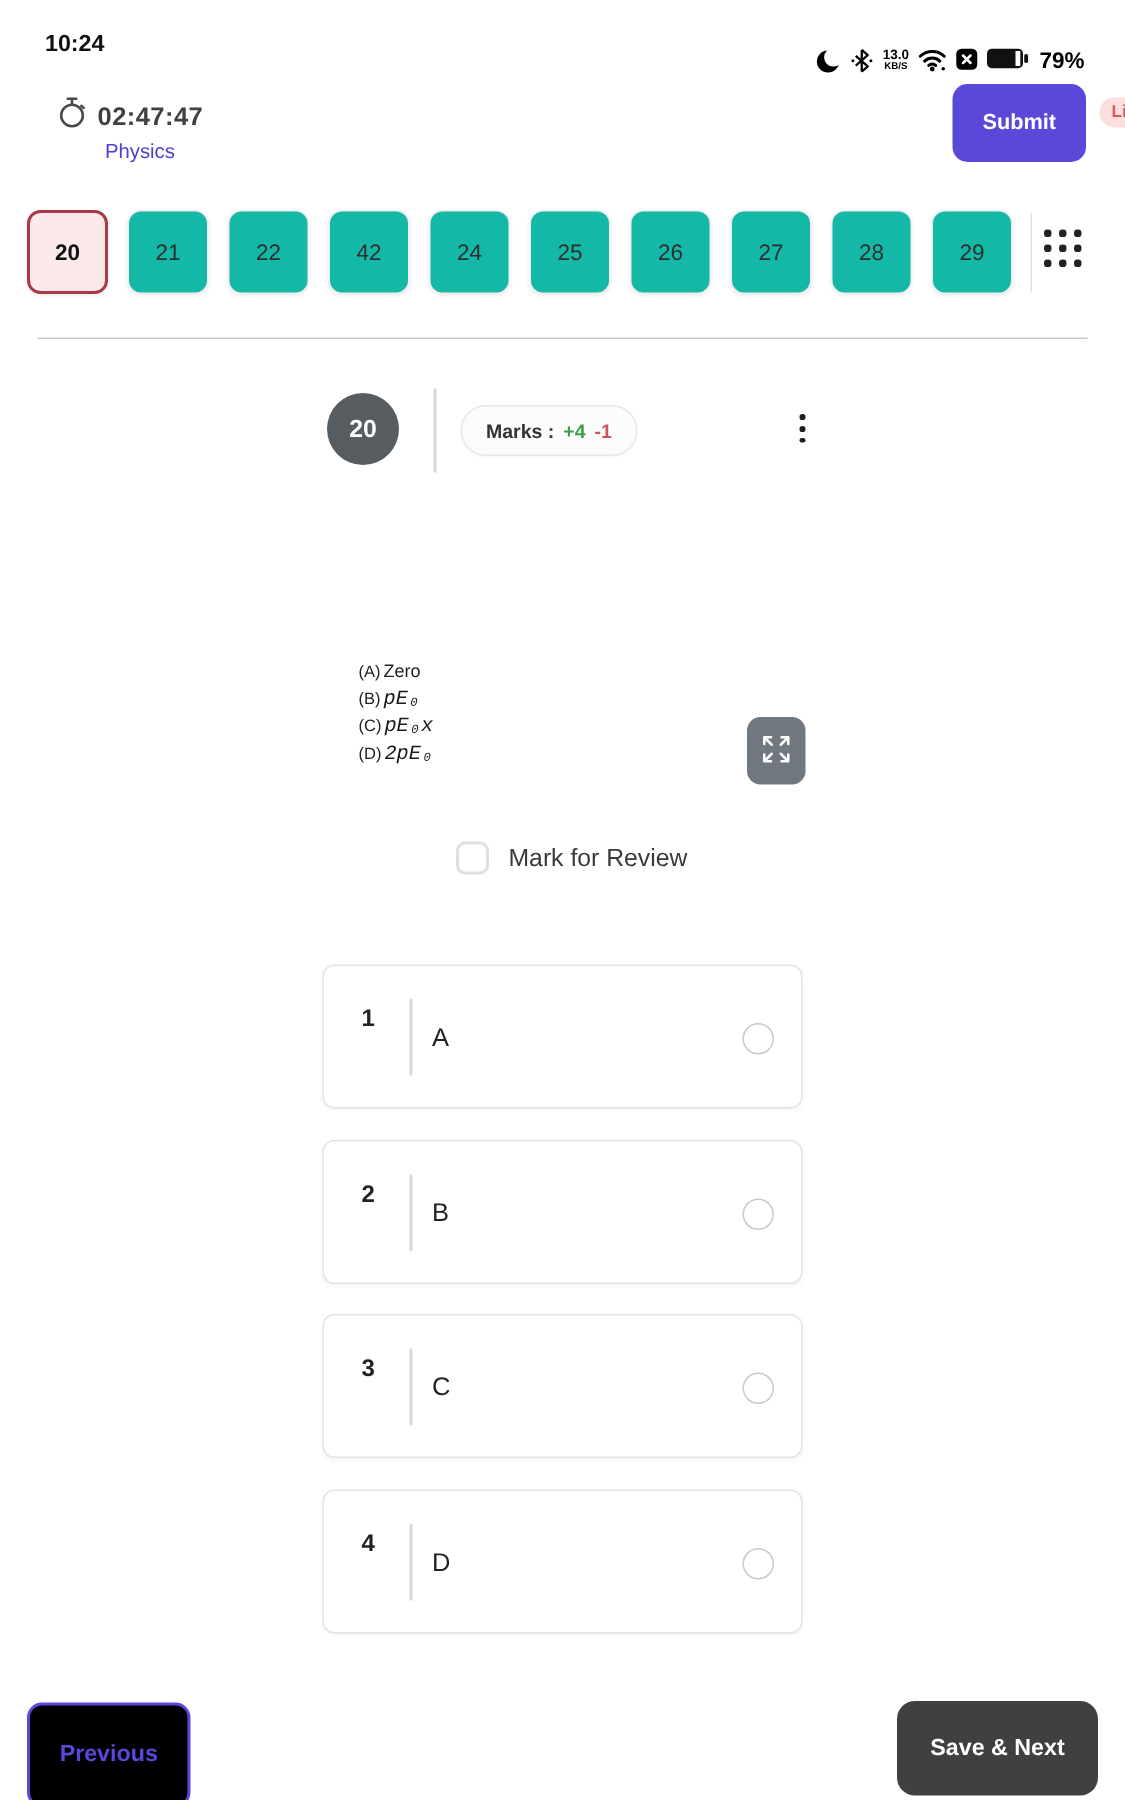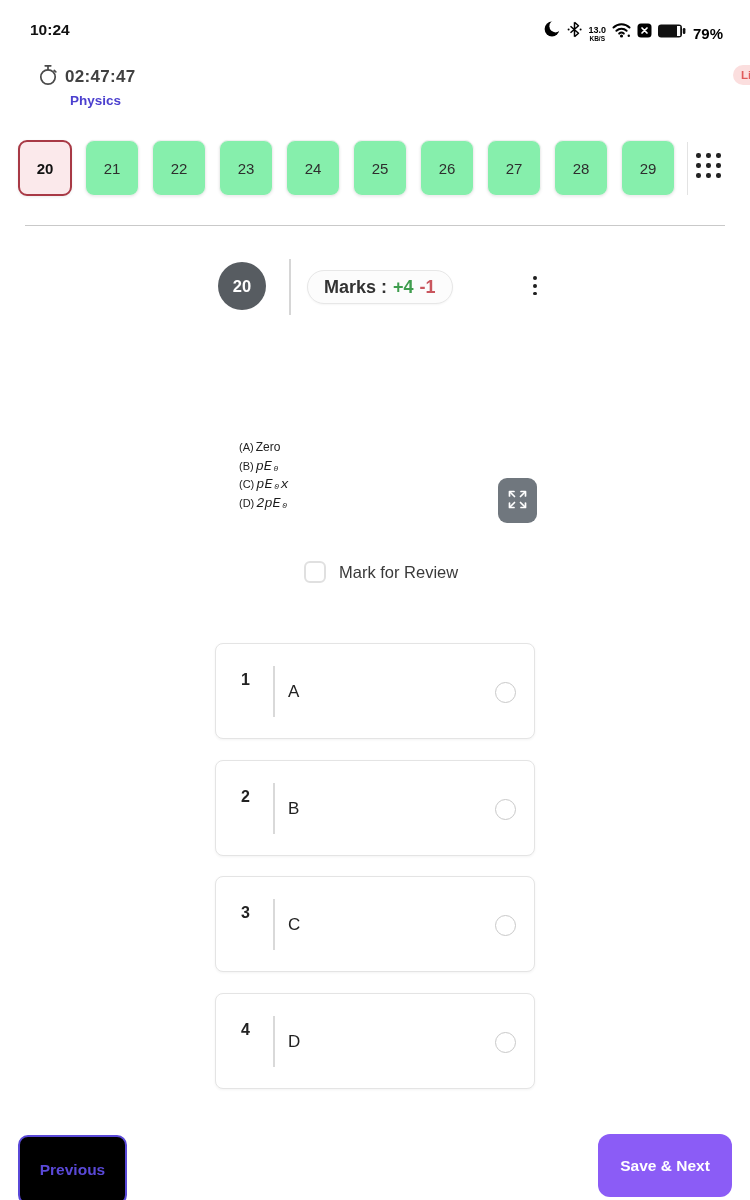--- a/index.html
+++ b/index.html
@@ -3,47 +3,47 @@
 <meta charset="utf-8">
 <style>
   * { margin:0; padding:0; box-sizing:border-box; }
   html,body { background:#fff; }
   body { font-family:"Liberation Sans", sans-serif; }
   #screen { position:relative; width:750px; height:1200px; background:#fff; overflow:hidden; margin:12px auto; }
 
   
   .statusbar { position:absolute; top:0; left:0; width:750px; height:36px; }
   .status-time { position:absolute; left:30px; top:9px; font-size:15.5px; font-weight:700; color:#111; }
-  .status-icons { position:absolute; right:27px; top:8px; display:flex; align-items:flex-end; gap:6px; height:22px; }
+  .status-icons { position:absolute; right:27px; top:20px; display:flex; align-items:flex-start; gap:6px; height:22px; }
   .speed { display:flex; flex-direction:column; align-items:center; line-height:1; font-weight:700; color:#000; }
   .speed .val { font-size:9px; }
   .speed .unit { font-size:6.5px; margin-top:1px; }
   .battery-pct { font-size:15px; font-weight:600; color:#000; margin-left:1px; }
 
   
   .timer-row { position:absolute; left:38px; top:52px; display:flex; align-items:center; gap:7px; }
   .timer-text { font-size:17px; font-weight:700; color:#414141; letter-spacing:.3px; }
-  .subject { position:absolute; left:38px; top:81px; font-size:13.5px; font-weight:700; color:#4c40cf;padding-left:32px; }
+  .subject { position:absolute; left:38px; top:81px; font-size:13.5px; font-weight:400; color:#4c40cf;padding-left:32px; }
   .submit-btn { position:absolute; left:635px; top:44px; width:89px; height:52px; background:#5a49d8; border:none; border-radius:10px; color:#fff; font-size:14.5px; font-weight:600; font-family:inherit; cursor:pointer; }
   .live-pill { position:absolute; left:733px; top:53px; height:20px; min-width:32px; background:#fbdede; border-radius:10px; color:#e05a5a; font-size:11.5px; font-weight:600; display:flex; align-items:center; padding-left:8px; }
 
   
   .qnav { position:absolute; left:18px; top:128px; display:flex; gap:13px; align-items:center; }
-  .tab { width:54px; height:56px; border-radius:9px; background:#86efac; border:1px solid #efefef; box-shadow:0 1px 3px rgba(0,0,0,.08); display:flex; align-items:center; justify-content:center; font-size:15px; color:#2e2e2e; cursor:pointer; }
+  .tab { width:54px; height:56px; border-radius:9px; background:#14b8a6; border:1px solid #efefef; box-shadow:0 1px 3px rgba(0,0,0,.08); display:flex; align-items:center; justify-content:center; font-size:15px; color:#2e2e2e; cursor:pointer; }
   .tab.active { background:#fbe9eb; border:2px solid #a83945; color:#111; font-weight:600; }
   .qnav-divider { position:absolute; left:687px; top:130px; width:1px; height:53px; background:#e3e3e3; }
   .grid-icon { position:absolute; left:696px; top:141px; display:grid; grid-template-columns:repeat(3,4.5px); grid-template-rows:repeat(3,4.5px); gap:5.5px; cursor:pointer; }
   .grid-icon i { width:4.5px; height:4.5px; border-radius:50%; background:#222; }
 
   .hr { position:absolute; left:25px; top:213px; width:700px; height:1px; background:#c9c9c9; }
 
   
   .qbadge { position:absolute; left:218px; top:250px; width:48px; height:48px; border-radius:50%; background:#575c61; color:#fff; font-size:16.5px; font-weight:700; display:flex; align-items:center; justify-content:center; }
   .qmeta-divider { position:absolute; left:289px; top:247px; width:2px; height:56px; background:#d6d6d6; }
-  .pill { position:absolute; height:34px; border:1px solid #e7e7e7; background:#fcfcfc; border-radius:17px; display:flex; align-items:center; gap:6px; padding:0 16px; font-size:18px; color:#2f2f2f; box-shadow:0 1px 2px rgba(0,0,0,.04); }
+  .pill { position:absolute; height:34px; border:1px solid #e7e7e7; background:#fcfcfc; border-radius:17px; display:flex; align-items:center; gap:6px; padding:0 16px; font-size:13px; color:#2f2f2f; box-shadow:0 1px 2px rgba(0,0,0,.04); }
   .pill-marks { left:307px; top:258px; }
   .pill-type { left:430px; top:258px; }
   .pill .lbl { font-weight:700; color:#333; }
   .pos { color:#3f9d4e; font-weight:600; }
   .neg { color:#c9565e; font-weight:600; }
   .type-val { color:#444; }
   .kebab { position:absolute; left:531px; top:262px; display:flex; flex-direction:column; gap:4px; padding:2px; cursor:pointer; }
   .kebab i { width:3.8px; height:3.8px; border-radius:50%; background:#1f1f1f; }
 
   
@@ -64,21 +64,21 @@
 
   
   .card { position:absolute; left:215px; width:320px; height:96px; background:#fff; border:1px solid #e4e4e4; border-radius:8px; box-shadow:0 1px 3px rgba(0,0,0,.05); cursor:pointer; }
   .card .num { position:absolute; left:25px; top:27px; font-size:16px; font-weight:600; color:#222; }
   .card .vline { position:absolute; left:57px; top:22px; width:1.5px; height:51px; background:#d9d9d9; }
   .card .letter { position:absolute; left:72px; top:0; height:96px; display:flex; align-items:center; font-size:17px; color:#222; }
   .card .radio { position:absolute; right:18px; top:38px; width:21px; height:21px; border:1.6px solid #c9c9c9; border-radius:50%; background:#fff; }
 
   
   .prev-btn { position:absolute; left:18px; top:1123px; width:109px; height:70px; background:#000000; border:2px solid #5a49d8; border-radius:10px; color:#5a49d8; font-size:15.5px; font-weight:600; font-family:Liberation Sans, sans-serif; cursor:pointer; }
-  .save-btn { position:absolute; left:598px; top:1122px; width:134px; height:63px; background:#8b5cf6; border:none; border-radius:12px; color:#fff; font-size:15.5px; font-weight:700; font-family:inherit; cursor:pointer; }
+  .save-btn { position:absolute; left:598px; top:1122px; width:134px; height:63px; background:#404040; border:none; border-radius:12px; color:#fff; font-size:15.5px; font-weight:700; font-family:inherit; cursor:pointer; }
 </style>
 </head>
 <body>
 
 <div id="screen">
 
   <div class="statusbar">
     <div class="status-time">10:24</div>
     <div class="status-icons">
       <span>
@@ -127,27 +127,28 @@
   <div class="timer-row">
     <span>
       <svg width="20" height="22" viewBox="0 0 20 22" fill="none" stroke="#4a4a4a" stroke-width="1.7" stroke-linecap="round">
         <circle cx="10" cy="13" r="7.2"></circle>
         <path d="M10 2.2 v3.4 M7.2 1.8 h5.6 M16.2 6.5 l1.6 1.4"></path>
       </svg>
     </span>
     <span class="timer-text">02:47:47</span>
   </div>
   <div class="subject">Physics</div>
+  <button class="submit-btn">Submit</button>
   <div class="live-pill">Li</div>
 
   <div class="qnav">
     <div class="tab active">20</div>
     <div class="tab">21</div>
     <div class="tab">22</div>
-    <div class="tab">23</div>
+    <div class="tab">42</div>
     <div class="tab">24</div>
     <div class="tab">25</div>
     <div class="tab">26</div>
     <div class="tab">27</div>
     <div class="tab">28</div>
     <div class="tab">29</div>
   </div>
   <div class="qnav-divider"></div>
   <div class="grid-icon">
     <i></i>

